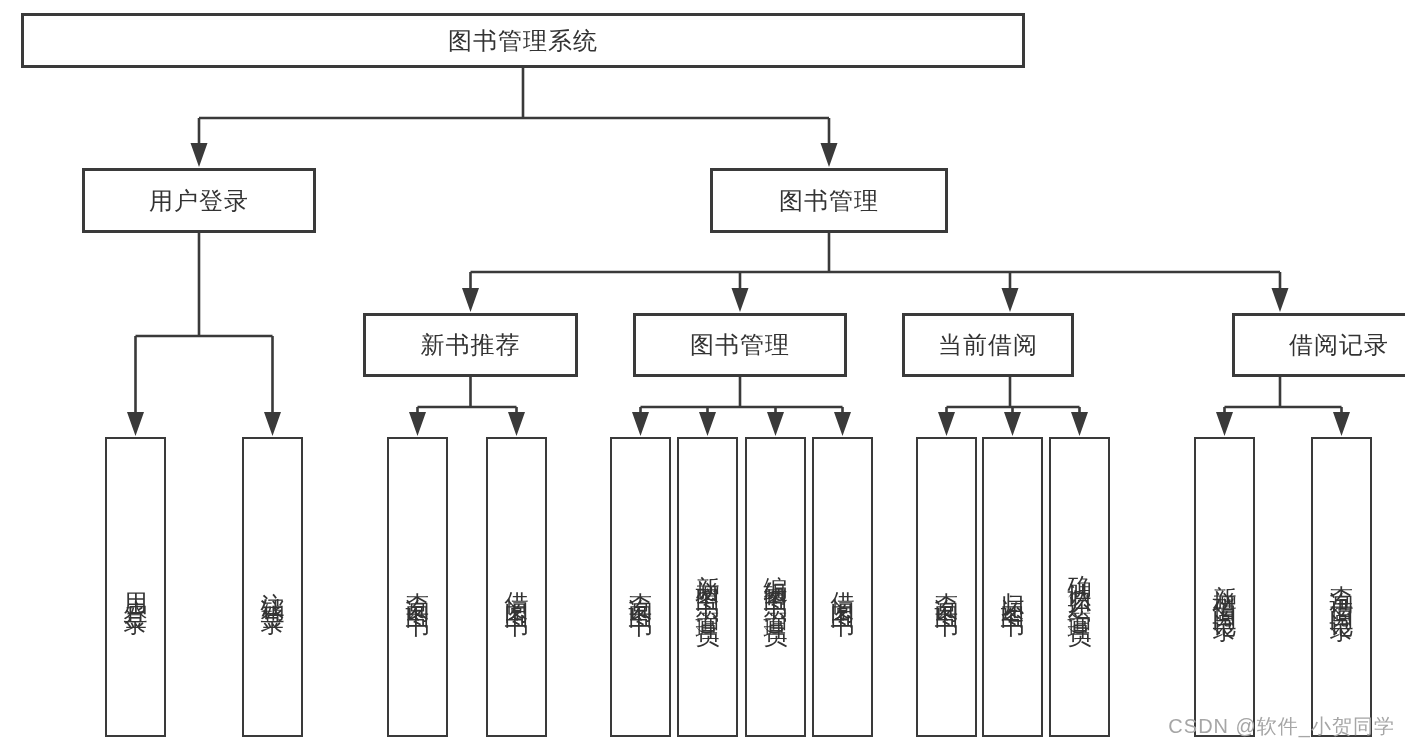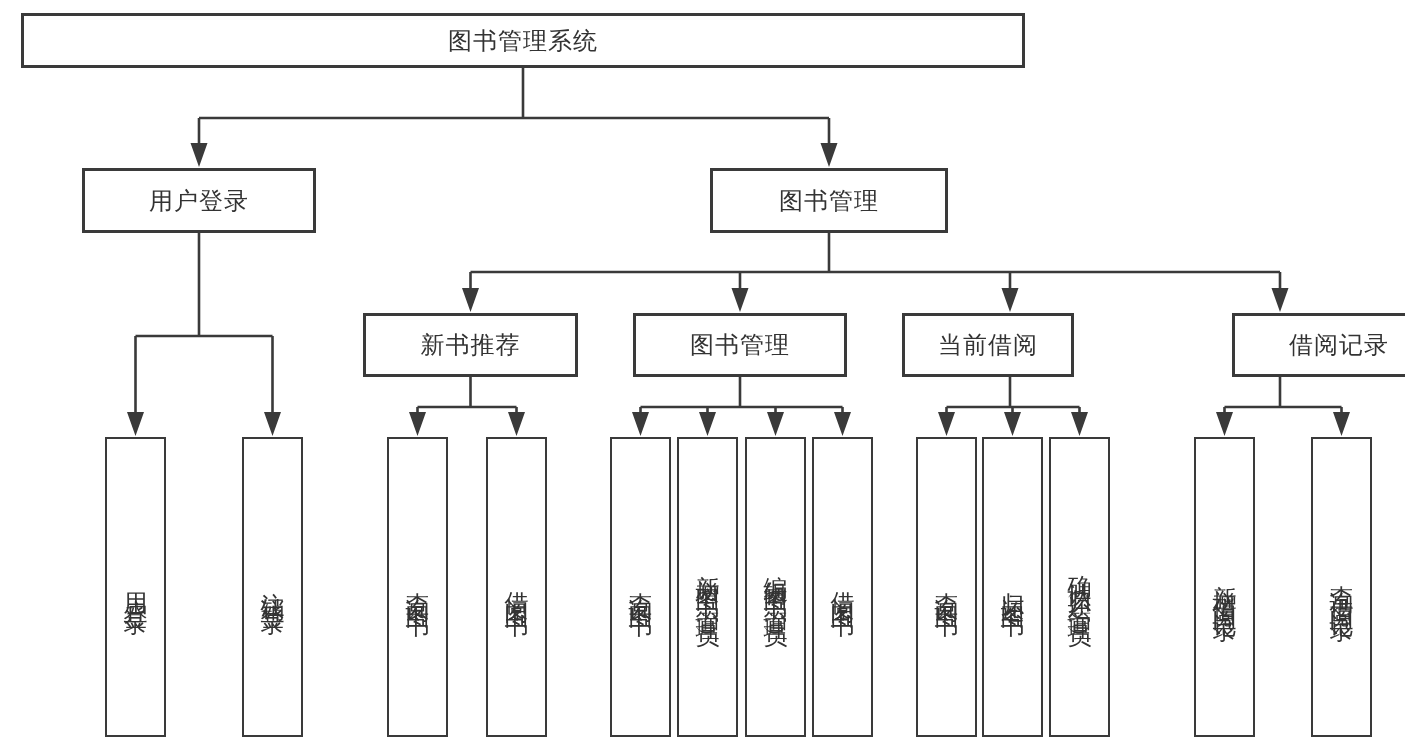--- a/index.html
+++ b/index.html
@@ -86,13 +86,14 @@
   <div id="leaf-4" class="vbox">查询图书</div>
   <div id="leaf-5" class="vbox">新增图书（管理员）</div>
   <div id="leaf-6" class="vbox">编辑图书（管理员）</div>
   <div id="leaf-7" class="vbox">借阅图书</div>
   <div id="leaf-8" class="vbox">查询图书</div>
   <div id="leaf-9" class="vbox">归还图书</div>
   <div id="leaf-10" class="vbox">确认归还（管理员）</div>
   <div id="leaf-11" class="vbox">新增借阅记录</div>
   <div id="leaf-12" class="vbox">查询借阅记录</div>
 
+  <div id="watermark">CSDN @软件_小贺同学</div>
 </div>
 
 </body></html>

